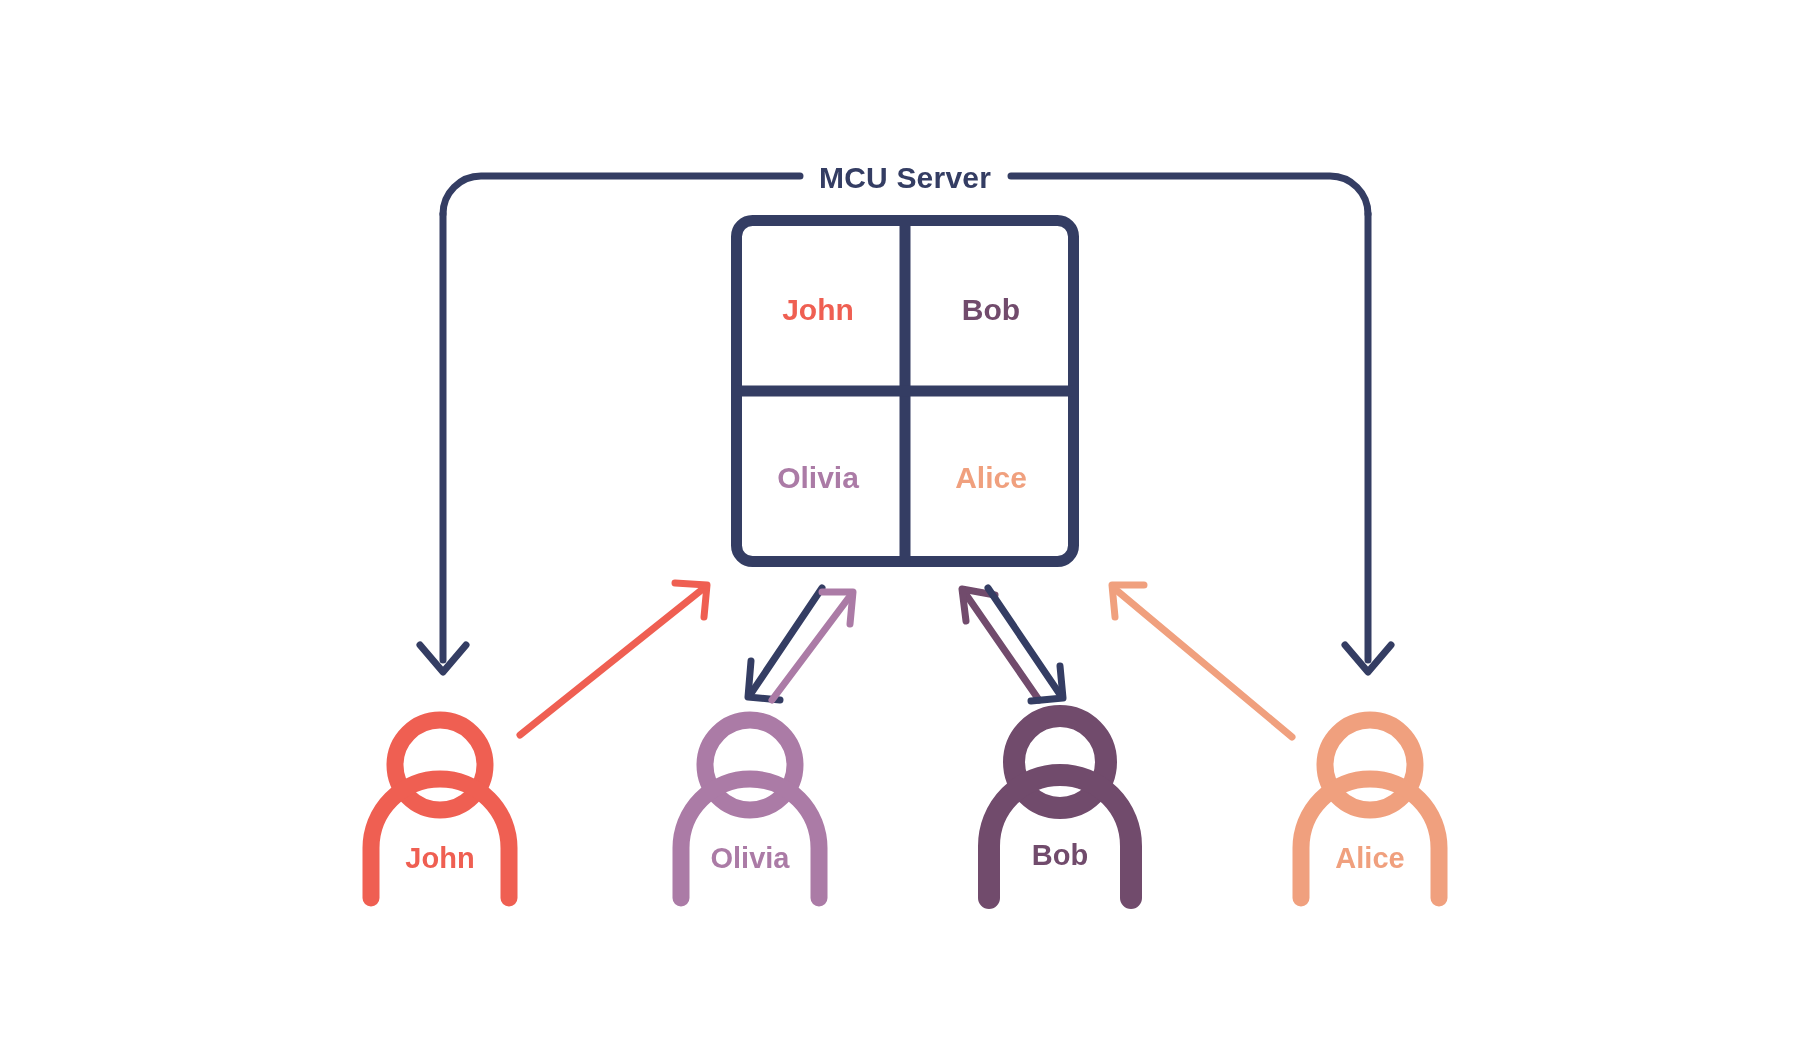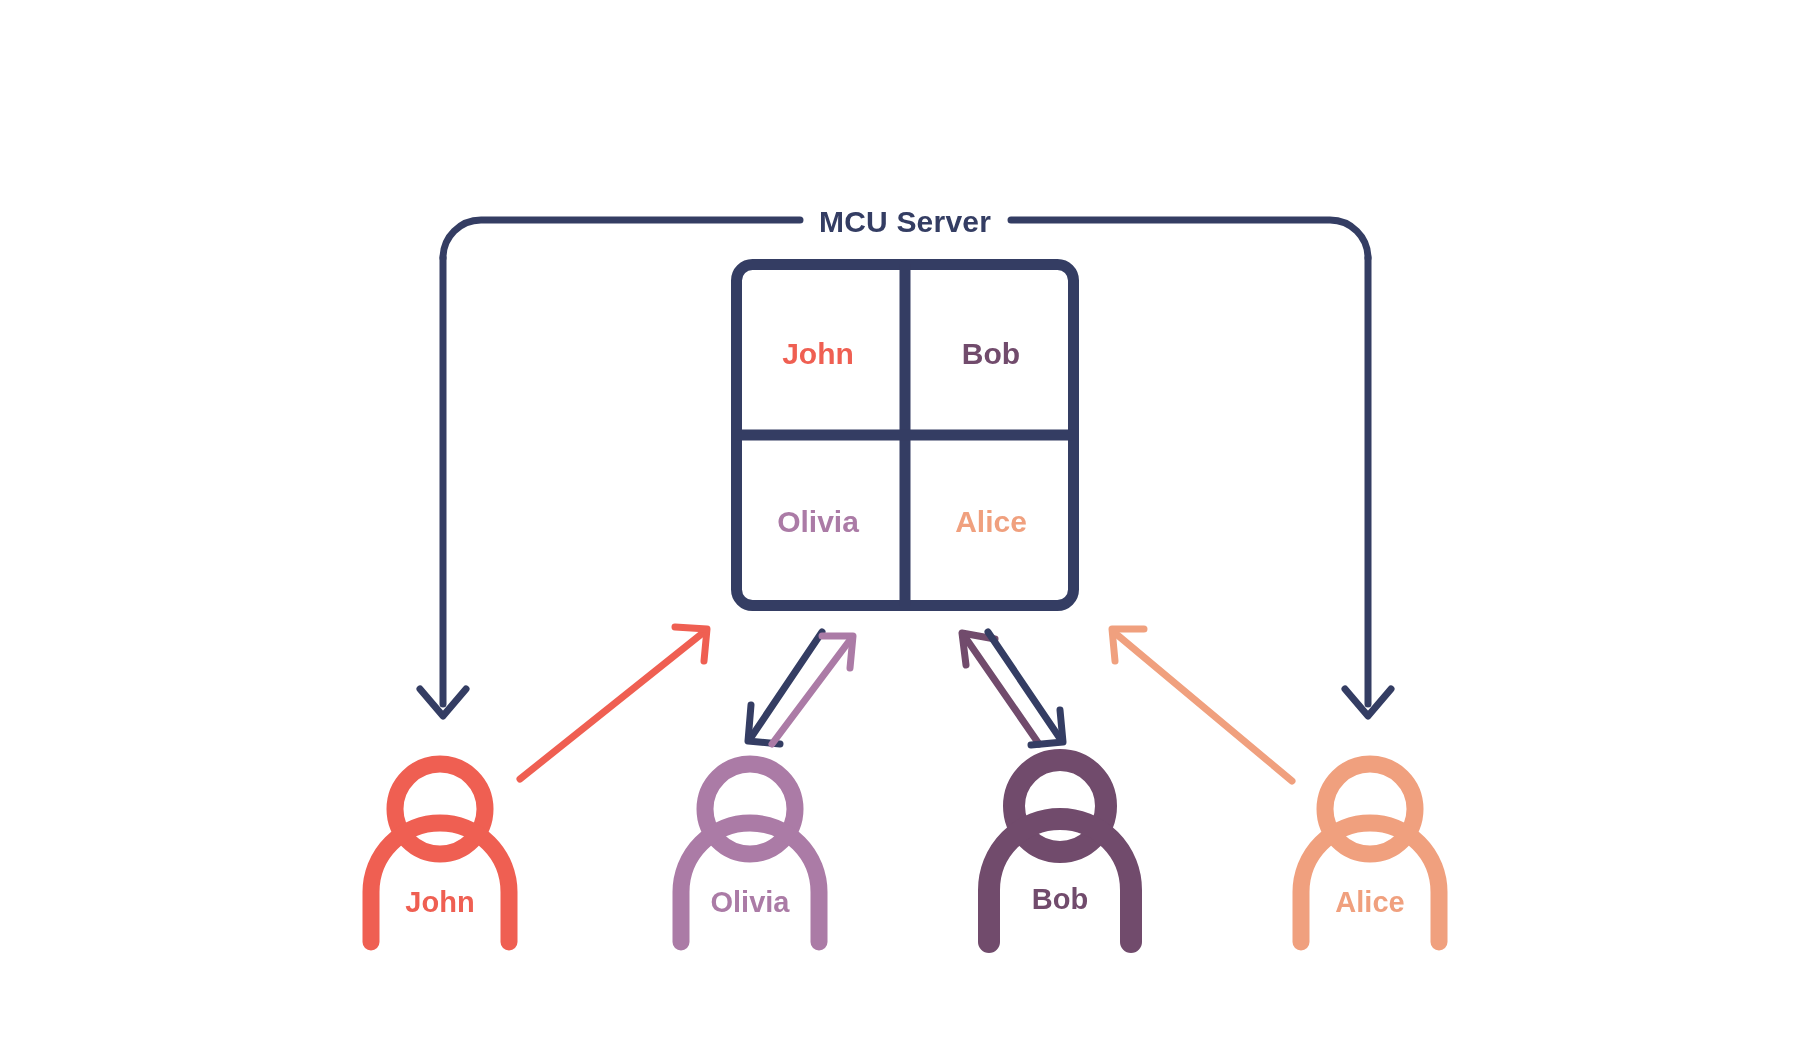--- a/index.html
+++ b/index.html
@@ -11,21 +11,20 @@
     width: 1810px;
     height: 1064px;
     font-family: "Liberation Sans", sans-serif;
     overflow: hidden;
   }
   #stage {
     position: relative;
     width: 1810px;
     height: 984px;
     background: #ffffff;
-    margin-top: 44px;
   }
   #diagram-svg {
     position: absolute;
     left: 0;
     top: 0;
     width: 1810px;
     height: 1064px;
   }
   .svg-label {
     font-family: "Liberation Sans", sans-serif;

